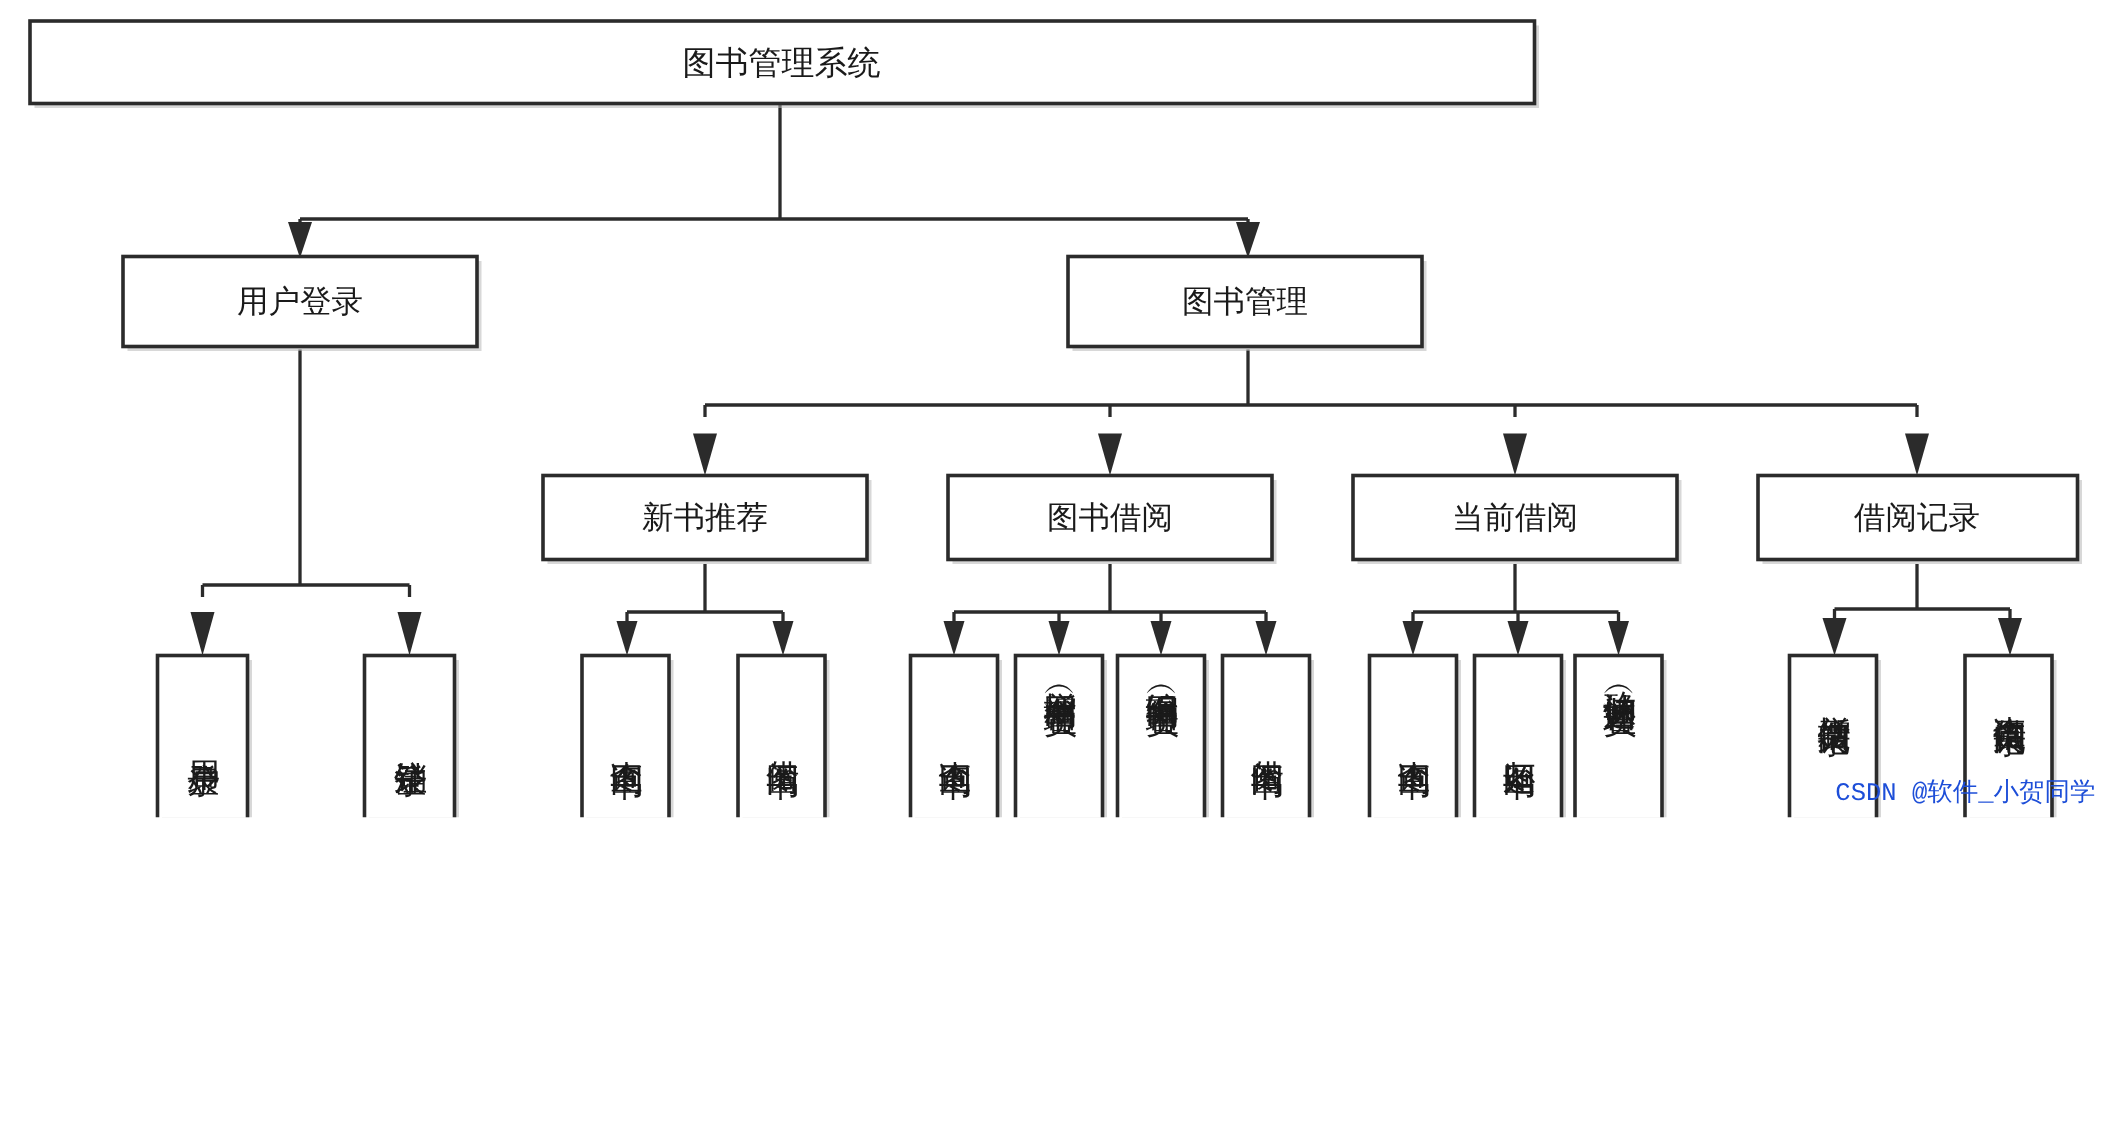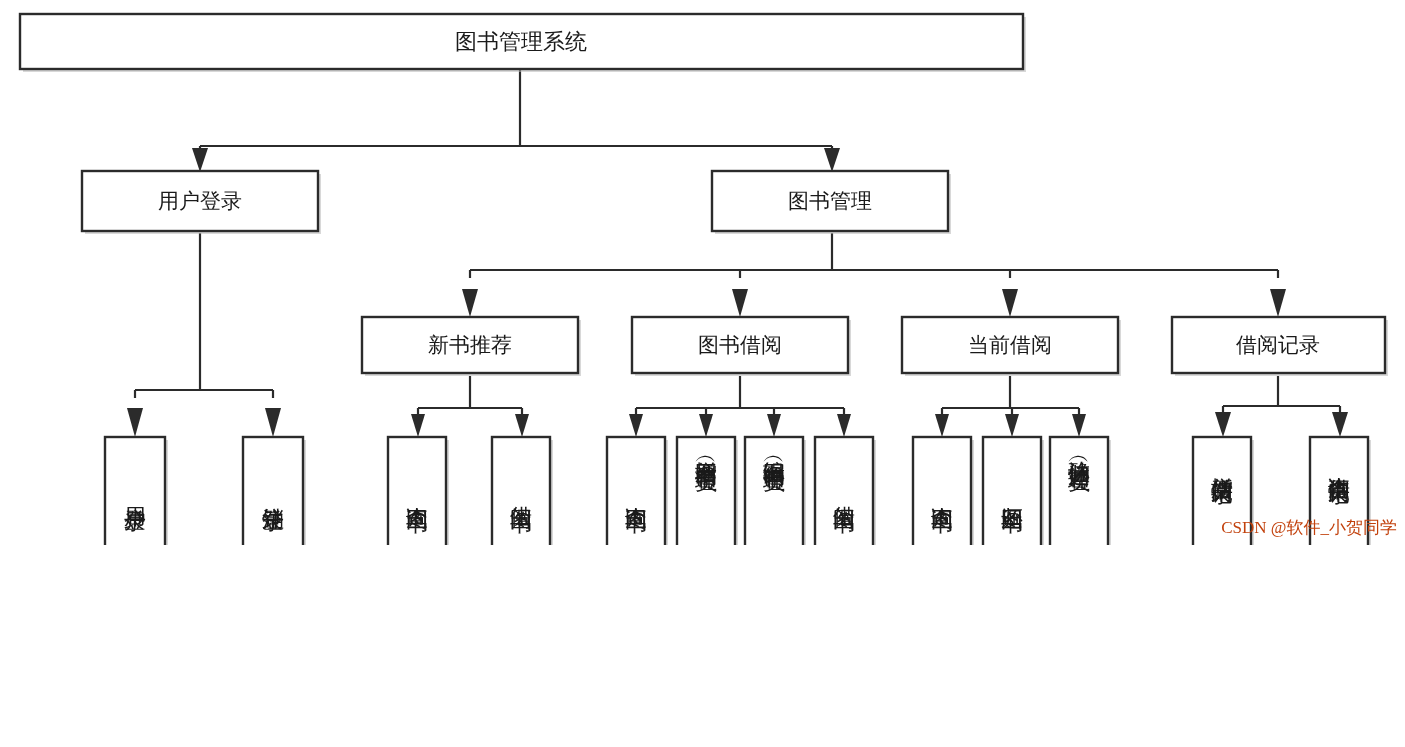--- a/index.html
+++ b/index.html
@@ -66,23 +66,23 @@
     fill: none;
   }
   .arrow-head {
     fill: #2b2b2b;
     stroke: none;
   }
   .watermark {
     position: absolute;
     right: 8px;
     bottom: 6px;
-    font-family: Liberation Serif, serif;
+    font-family: Liberation Mono, monospace;
     font-size: 17px;
-    color: #c2410c;
+    color: #1d4ed8;
     white-space: nowrap;
     pointer-events: none;
     margin-left: 37px;
   }
 </style>
 </head>
 <body>
 
 <div id="diagram-root">
 

